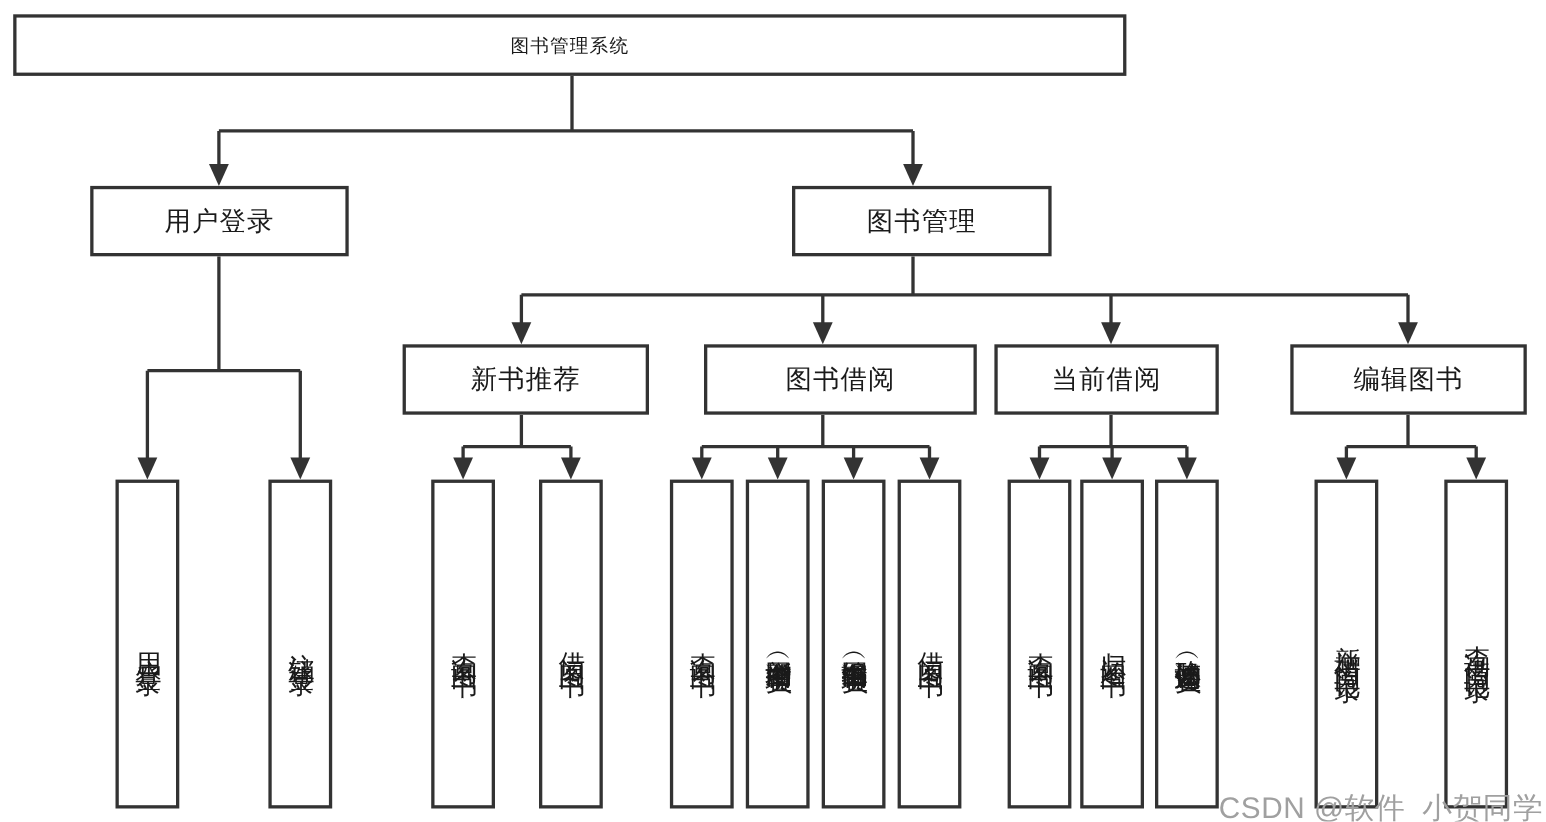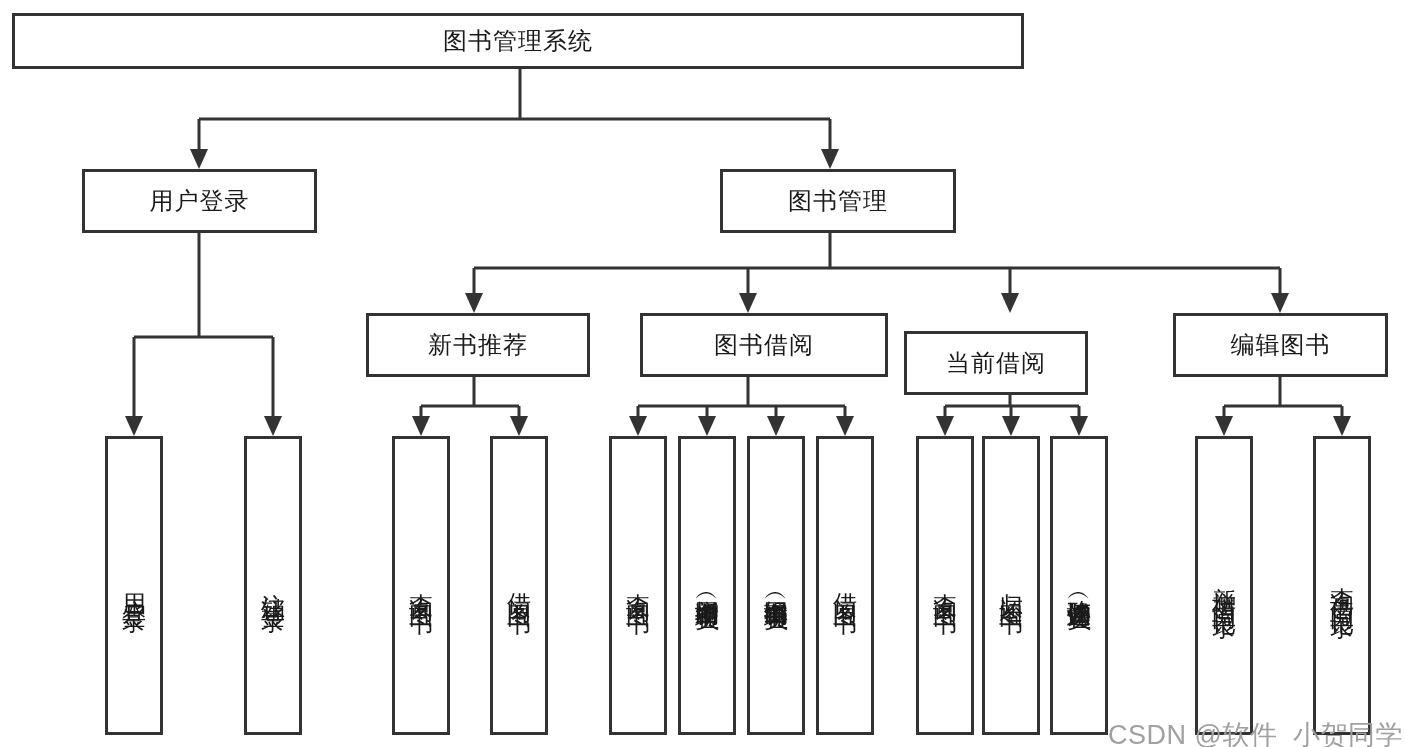--- a/index.html
+++ b/index.html
@@ -29,28 +29,28 @@
   .box {
     position: absolute;
     box-sizing: border-box;
     background: var(--box-fill, #ffffff);
     border: 3px solid var(--line, #333333);
     display: flex;
     align-items: center;
     justify-content: center;
   }
   .root-box   { left: 12px;  top: 13px;  width: 1012px; height: 56px; }
-  .root-box .h-label { font-size: 24px; letter-spacing: 1px; }
+  .root-box .h-label { font-size: 17px; letter-spacing: 1px; }
   .l2, .l3 { height: 64px; }
   .h-label { font-size: 24px; letter-spacing: 1px; white-space: nowrap; }
   .n-user-login { left: 82px;  top: 169px; width: 235px; }
   .n-book-mgmt  { left: 720px; top: 169px; width: 236px; }
   .n-new-book   { left: 366px; top: 313px; width: 224px; }
   .n-borrowing  { left: 640px; top: 313px; width: 248px; align-items: center; }
-  .n-current    { left: 904px; top: 331px; width: 184px; }
+  .n-current    { left: 904px; top: 313px; width: 204px; }
   .n-records    { left: 1173px; top: 313px; width: 215px; }
   .leaf {
     top: 436px;
     width: 58px;
     height: 299px;
   }
   .leaf .v-label {
     writing-mode: vertical-rl;
     text-orientation: mixed;
     font-size: 24px;

